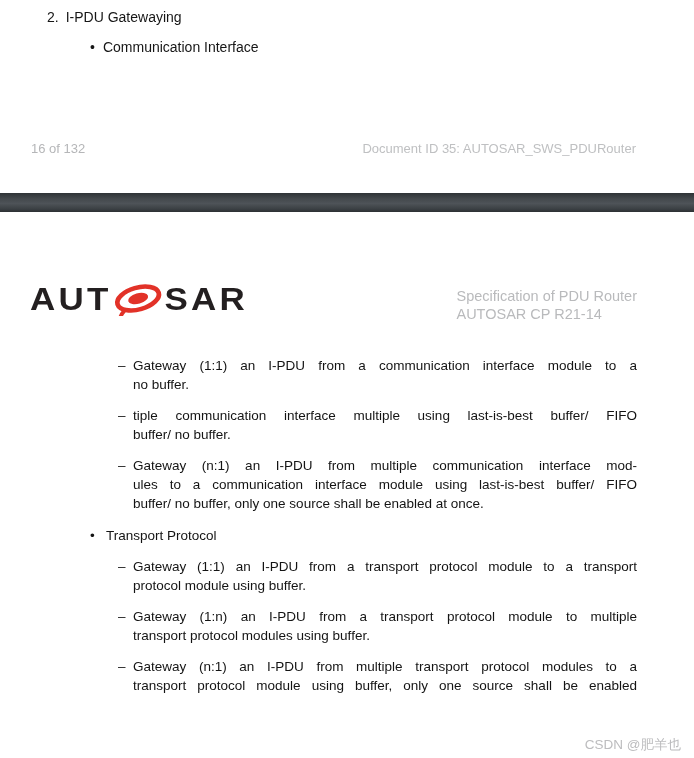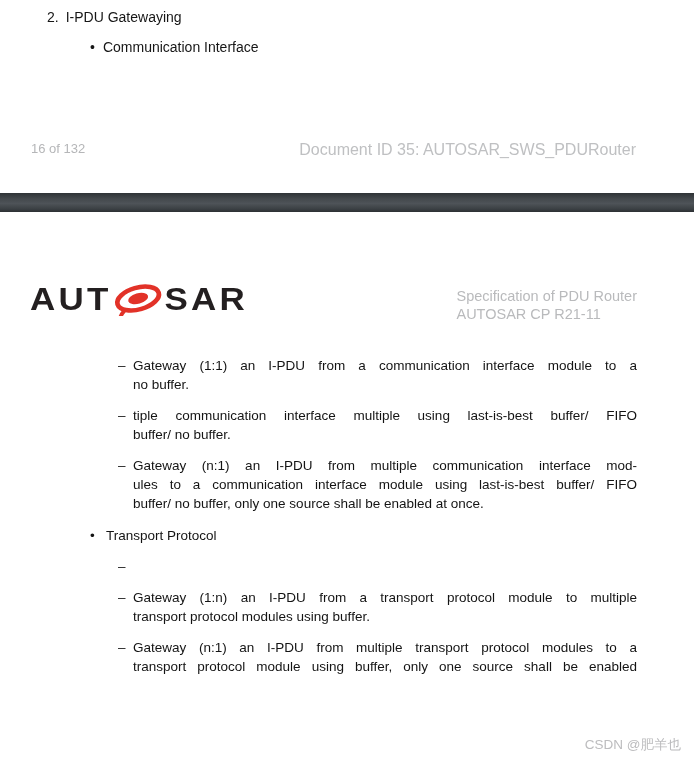--- a/index.html
+++ b/index.html
@@ -12,21 +12,21 @@
     overflow: hidden;
   }
   .abs { position: absolute; }
 
   
   .p1-heading { top: 8px; left: 47px; font-size: 14px; line-height: 18px; white-space: nowrap; }
   .p1-heading .num { margin-right: 7px; }
   .p1-bullet { top: 38px; left: 90px; font-size: 14px; line-height: 18px; white-space: nowrap; }
   .p1-bullet .dot { margin-right: 8px; font-size: 14px; }
   .p1-footer-left  { top: 141px; left: 31px;  font-size: 13px; color: #b5b6b8; }
-  .p1-footer-right { top: 141px; right: 58px; font-size: 16px; color: #bfc0c2; }
+  .p1-footer-right { top: 141px; right: 58px; font-size: 13px; color: #bfc0c2; }
 
   
   .band {
     top: 193px; left: 0; width: 694px; height: 19px;
     background: linear-gradient(180deg, #2e3336 0%, #43484c 30%, #4e5358 55%, #3a3f43 85%, #2c3033 100%);
   }
 
   
   .logo {
     top: 281px; left: 30px;
@@ -83,21 +83,21 @@
       <ellipse class="swirl-ring" cx="32" cy="23" rx="27" ry="14.5"></ellipse>
       <ellipse class="swirl-core" cx="32" cy="23" rx="13" ry="7"></ellipse>
       <path class="swirl-tail" d="M 10 34 Q 4 38 2 43"></path>
     </g>
   </svg>
   <span class="ltxt">SAR</span>
 </div>
 
 <div class="abs p2-header">
   <div>Specification of PDU Router</div>
-  <div>AUTOSAR CP R21-11</div>
+  <div>AUTOSAR CP R21-14</div>
 </div>
 
 <div class="abs content">
 
   <div class="dash-item">
     <span class="dash">–</span>
     <div class="lines">
       <div class="jline">Gateway (1:1) an I-PDU from a communication interface module to a</div>
       <div class="jline last">no buffer.</div>
     </div>
@@ -121,20 +121,22 @@
   </div>
 
   <div class="tbullet">
     <span class="dot">•</span>
     <span>Transport Protocol</span>
   </div>
 
   <div class="dash-item">
     <span class="dash">–</span>
     <div class="lines">
+      <div class="jline">Gateway (1:1) an I-PDU from a transport protocol module to a transport</div>
+      <div class="jline last">protocol module using buffer.</div>
     </div>
   </div>
 
   <div class="dash-item">
     <span class="dash">–</span>
     <div class="lines">
       <div class="jline">Gateway (1:n) an I-PDU from a transport protocol module to multiple</div>
       <div class="jline last">transport protocol modules using buffer.</div>
     </div>
   </div>

